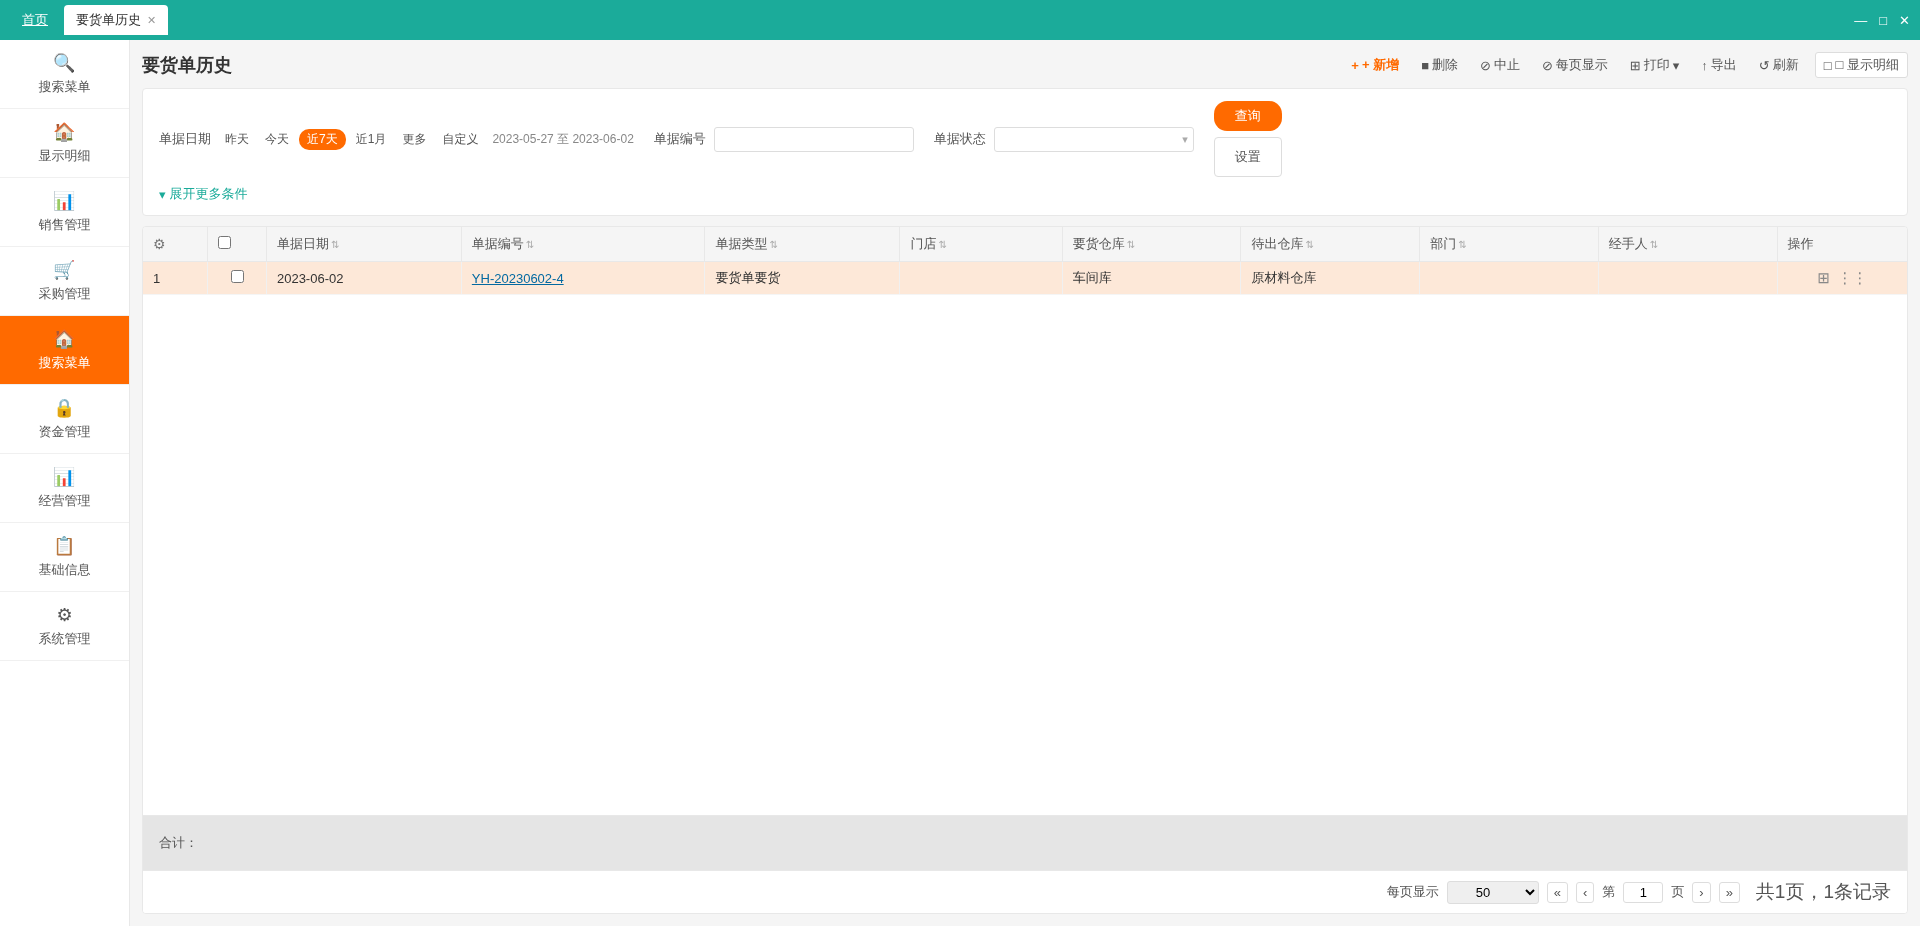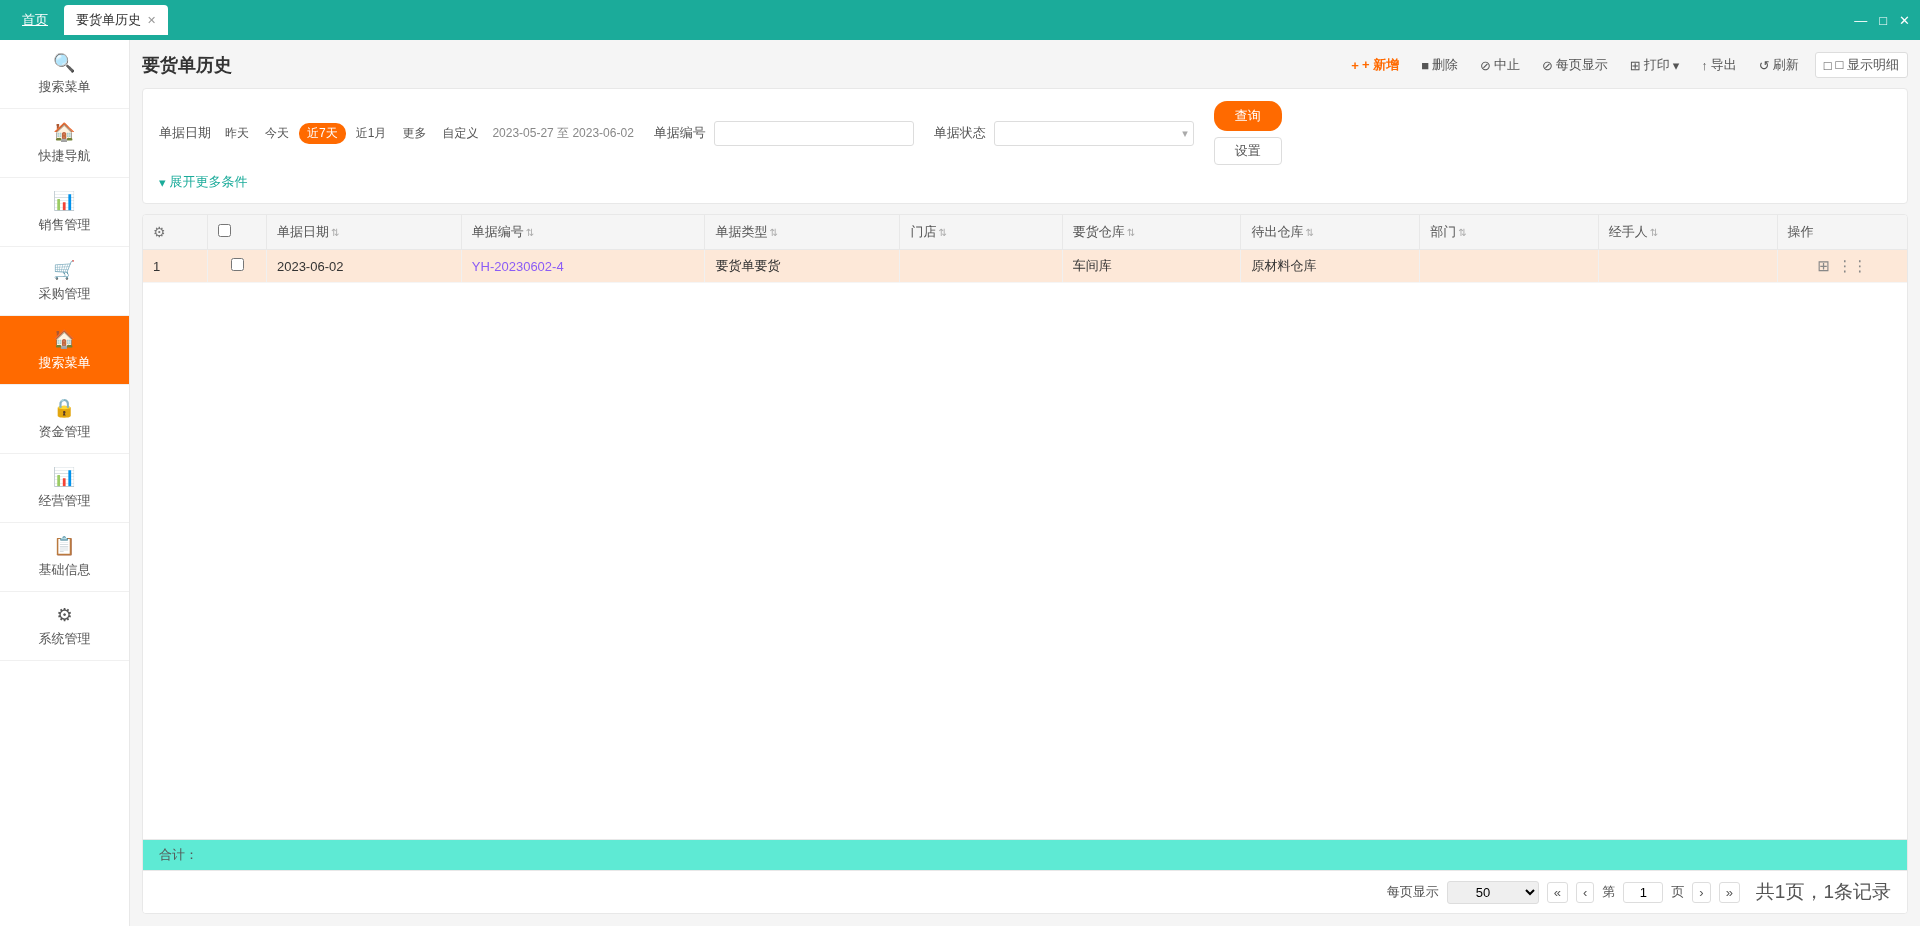--- a/index.html
+++ b/index.html
@@ -237,21 +237,21 @@
       padding: 6px 20px;
       cursor: pointer;
       font-size: 13px;
       white-space: nowrap;
     }
     .settings-btn {
       background: #fff;
       color: #555;
       border: 1px solid #ddd;
       border-radius: 4px;
-      padding: 4px 20px;
+      padding: 10px 20px;
       cursor: pointer;
       font-size: 13px;
       white-space: nowrap;
     }
 
     
     .table-area {
       flex: 1;
       background: #fff;
       border-radius: 4px;
@@ -286,22 +286,23 @@
       color: #333;
       font-size: 13px;
       border-right: 1px solid #f0f0f0;
       border-bottom: 1px solid #f5f5f5;
       overflow: hidden;
       text-overflow: ellipsis;
       white-space: nowrap;
     }
     .data-table tbody td:last-child { border-right: none; }
     .link-text {
-      color: #8b5cf6;
-      cursor: pointer;
+      color: #0369a1;
+      cursor: pointer;
+      text-decoration: underline;
     }
     .th-sort {
       display: inline-flex;
       align-items: center;
       gap: 2px;
       cursor: pointer;
     }
     .sort-icon { font-size: 10px; color: #aaa; }
     .gear-icon { font-size: 14px; cursor: pointer; color: #777; }
     .col-seq { width: 40px; }
@@ -313,23 +314,23 @@
     .col-reqwh { width: 110px; }
     .col-pendwh { width: 110px; }
     .col-dept { width: 110px; }
     .col-handler { width: 110px; }
     .col-ops { width: 80px; text-align: center; }
 
     .op-icon { font-size: 15px; cursor: pointer; color: #888; margin: 0 2px; }
 
     
     .table-footer-summary {
-      background: #5eead4;
+      background: #e5e5e5;
       border-top: 1px solid #e8e8e8;
-      padding: 6px 16px;
+      padding: 18px 16px;
       color: #555;
       font-size: 13px;
       flex-shrink: 0;
     }
 
     
     .pagination-bar {
       display: flex;
       align-items: center;
       justify-content: flex-end;
@@ -394,21 +395,21 @@
 
 <div class="main-layout">
 
   <div class="sidebar">
     <div class="sidebar-item">
       <span class="icon">🔍</span>
       <span>搜索菜单</span>
     </div>
     <div class="sidebar-item">
       <span class="icon">🏠</span>
-      <span>快捷导航</span>
+      <span>显示明细</span>
     </div>
     <div class="sidebar-item">
       <span class="icon">📊</span>
       <span>销售管理</span>
     </div>
     <div class="sidebar-item">
       <span class="icon">🛒</span>
       <span>采购管理</span>
     </div>
     <div class="sidebar-item active">

